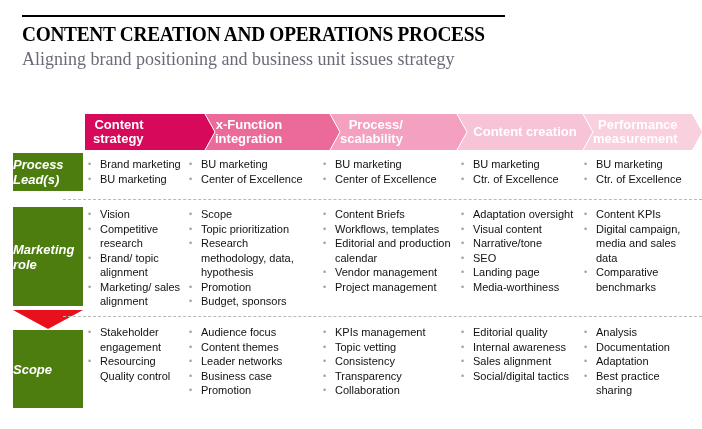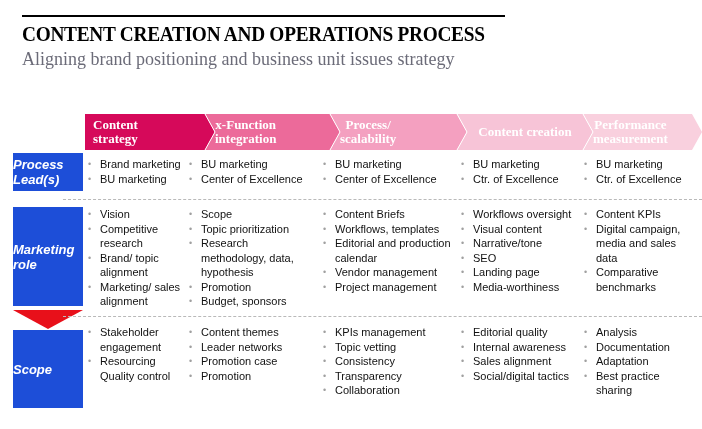--- a/index.html
+++ b/index.html
@@ -1,23 +1,23 @@
 <!DOCTYPE html>
 <html><head>
 <meta charset="utf-8">
 <style>
   html, body { margin:0; padding:0; background:#ffffff; }
   body { width:702px; height:429px; position:relative; overflow:hidden; font-family:"Liberation Sans", sans-serif; color:#111; }
   .topline { position:absolute; left:22px; top:15px; width:483px; height:2px; background:#000; }
   .title { position:absolute; left:22px; top:22px; font-family:"Liberation Serif", serif; font-weight:bold; font-size:21px; letter-spacing:-0.3px; color:#000; white-space:nowrap; transform:scaleX(0.92); transform-origin:left top; }
   .subtitle { position:absolute; left:22px; top:49px; font-family:"Liberation Serif", serif; font-size:18px; color:#6b6b78; white-space:nowrap; }
   .chevrons { position:absolute; left:85px; top:114px; height:36px; width:617px; }
-  .chev { position:absolute; top:0; height:36px; display:flex; align-items:center; justify-content:center; color:#fff; font-weight:bold; font-size:13px; line-height:14px; text-align:center;font-family:Liberation Serif, serif; }
+  .chev { position:absolute; top:0; height:36px; display:flex; align-items:center; justify-content:center; color:#fff; font-weight:bold; font-size:13px; line-height:14px; text-align:right; }
   .chev span { display:block; }
-  .rowlabel { position:absolute; left:13px; background:#1d4ed8; color:#fff; font-weight:bold; font-style:italic; font-size:13px; line-height:15px; display:flex; align-items:center; }
+  .rowlabel { position:absolute; left:13px; background:#4d7c0f; color:#fff; font-weight:bold; font-style:italic; font-size:13px; line-height:15px; display:flex; align-items:center; }
   .rowlabel span { display:block; padding-left:0px; }
   .arrow { position:absolute; left:13px; top:310px; width:0; height:0; border-left:35px solid transparent; border-right:35px solid transparent; border-top:19px solid #e8101a; }
   .arrowcap { position:absolute; left:13px; top:308px; width:70px; height:2px; background:#fff; }
   .divider { position:absolute; left:63px; width:639px; border-top:1px dashed #b9b9b9; }
   .cell { position:absolute; font-size:11px; line-height:14.5px; color:#111; }
   .cell ul { list-style:none; margin:0; padding:0; }
   .cell li { position:relative; padding-left:14px; }
   .cell li::before { content:"•"; position:absolute; left:2px; top:0; color:#a0a0a0; font-size:9px; }
   .cell li.nob::before { content:""; }
 </style>
@@ -150,21 +150,21 @@
   <ul>
     <li>Content Briefs</li>
     <li>Workflows, templates</li>
     <li>Editorial and production calendar</li>
     <li>Vendor management</li>
     <li>Project management</li>
   </ul>
 </div>
 <div class="cell" style="left:459px;top:207px;width:125px;">
   <ul>
-    <li>Workflows oversight</li>
+    <li>Adaptation oversight</li>
     <li>Visual content</li>
     <li>Narrative/tone</li>
     <li>SEO</li>
     <li>Landing page</li>
     <li>Media-worthiness</li>
   </ul>
 </div>
 <div class="cell" style="left:582px;top:207px;width:112px;">
   <ul>
     <li>Content KPIs</li>
@@ -175,23 +175,24 @@
 
 <div class="cell" style="left:86px;top:325px;width:102px;">
   <ul>
     <li>Stakeholder engagement</li>
     <li>Resourcing</li>
     <li class="nob">Quality control</li>
   </ul>
 </div>
 <div class="cell" style="left:187px;top:325px;width:125px;">
   <ul>
+    <li>Audience focus</li>
     <li>Content themes</li>
     <li>Leader networks</li>
-    <li>Promotion case</li>
+    <li>Business case</li>
     <li>Promotion</li>
   </ul>
 </div>
 <div class="cell" style="left:321px;top:325px;width:135px;">
   <ul>
     <li>KPIs management</li>
     <li>Topic vetting</li>
     <li>Consistency</li>
     <li>Transparency</li>
     <li>Collaboration</li>

